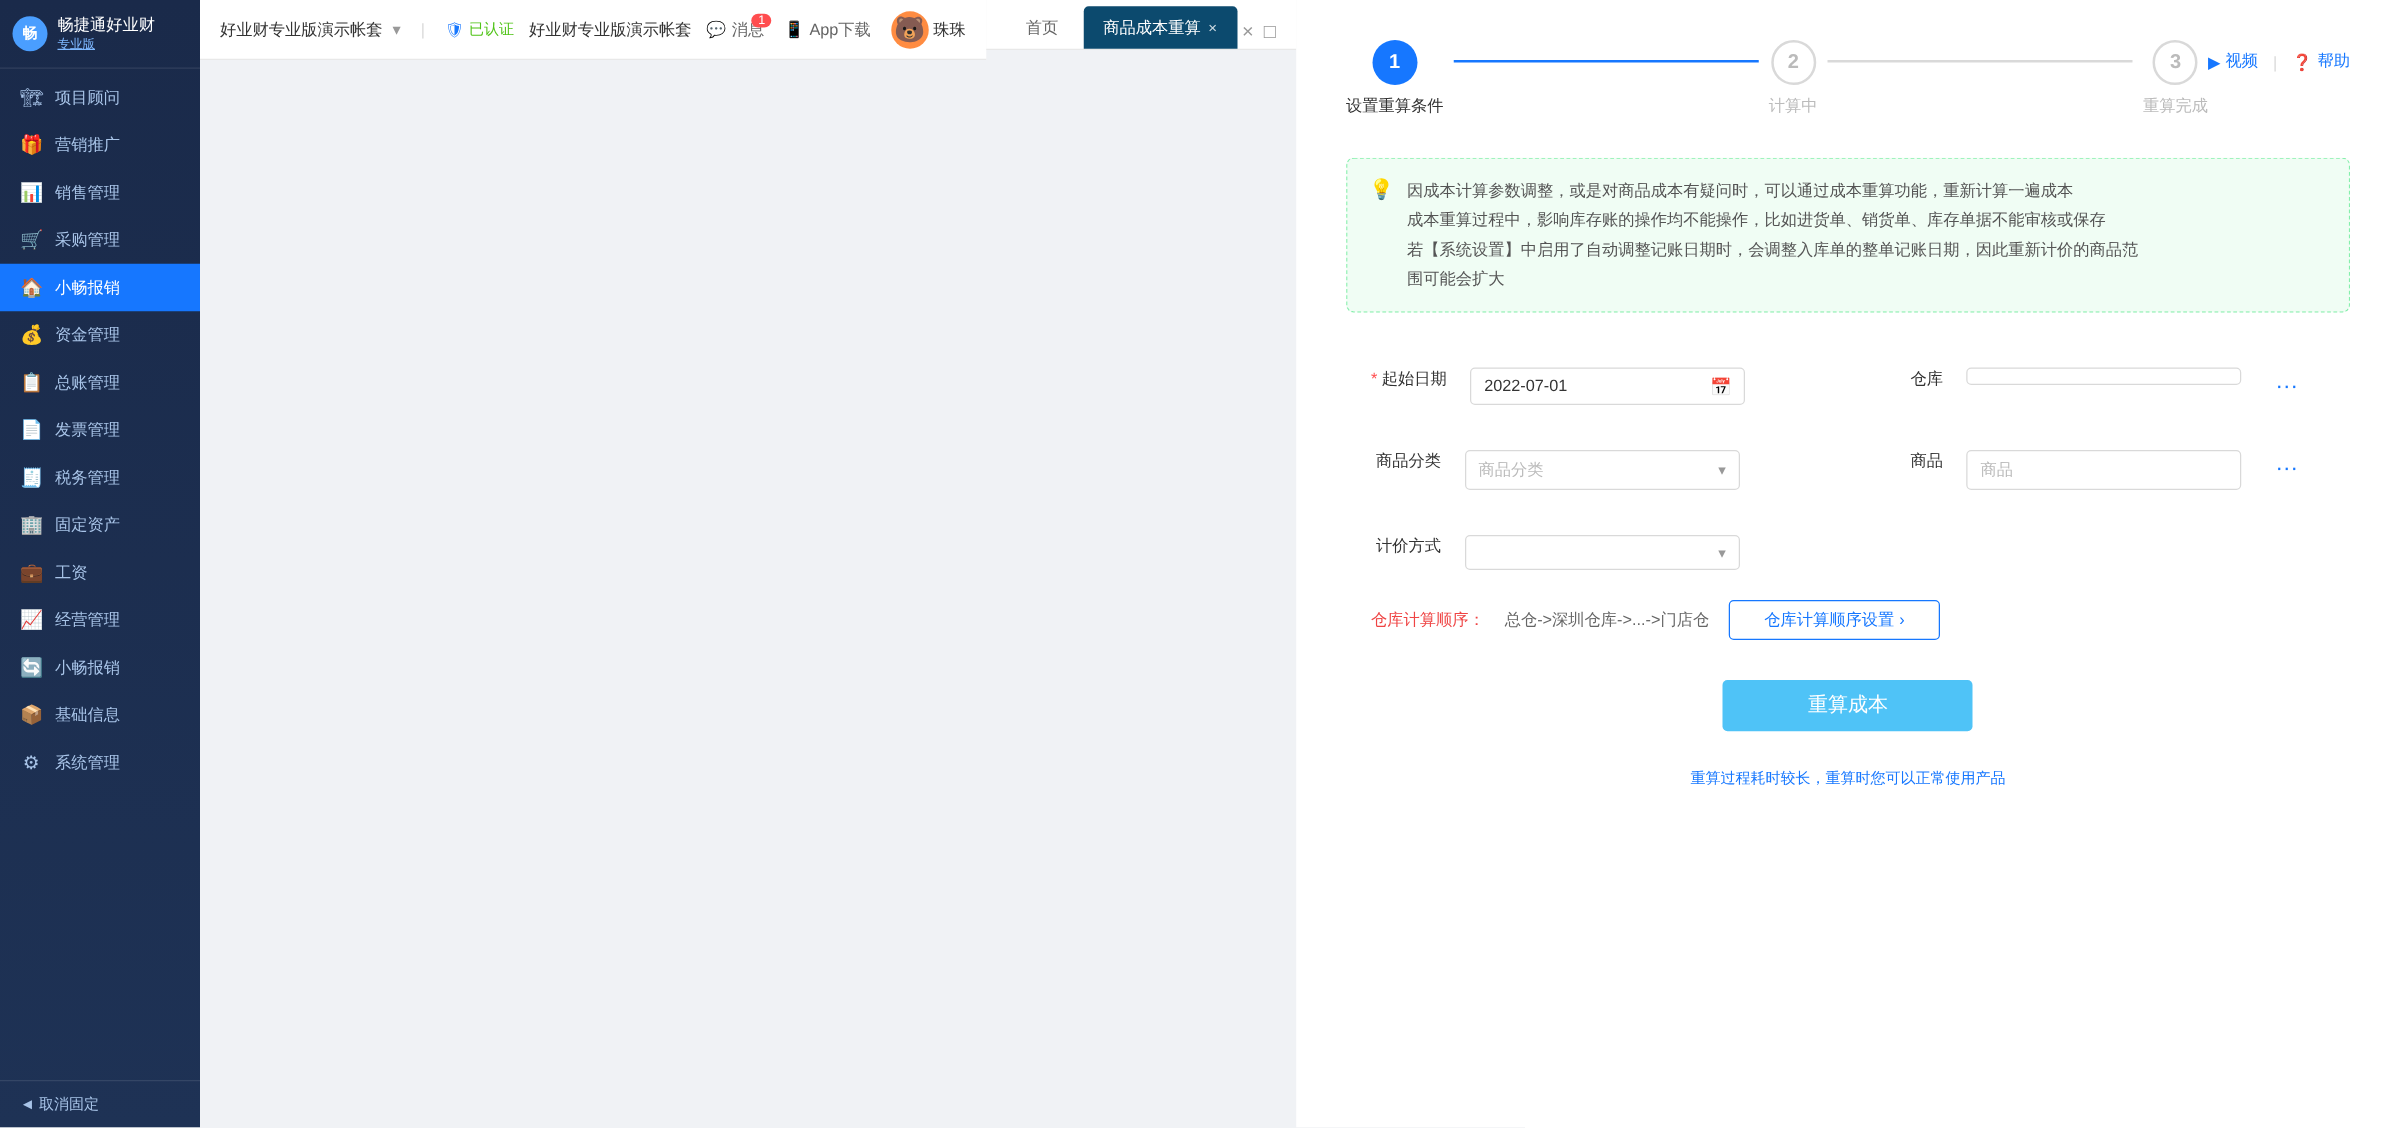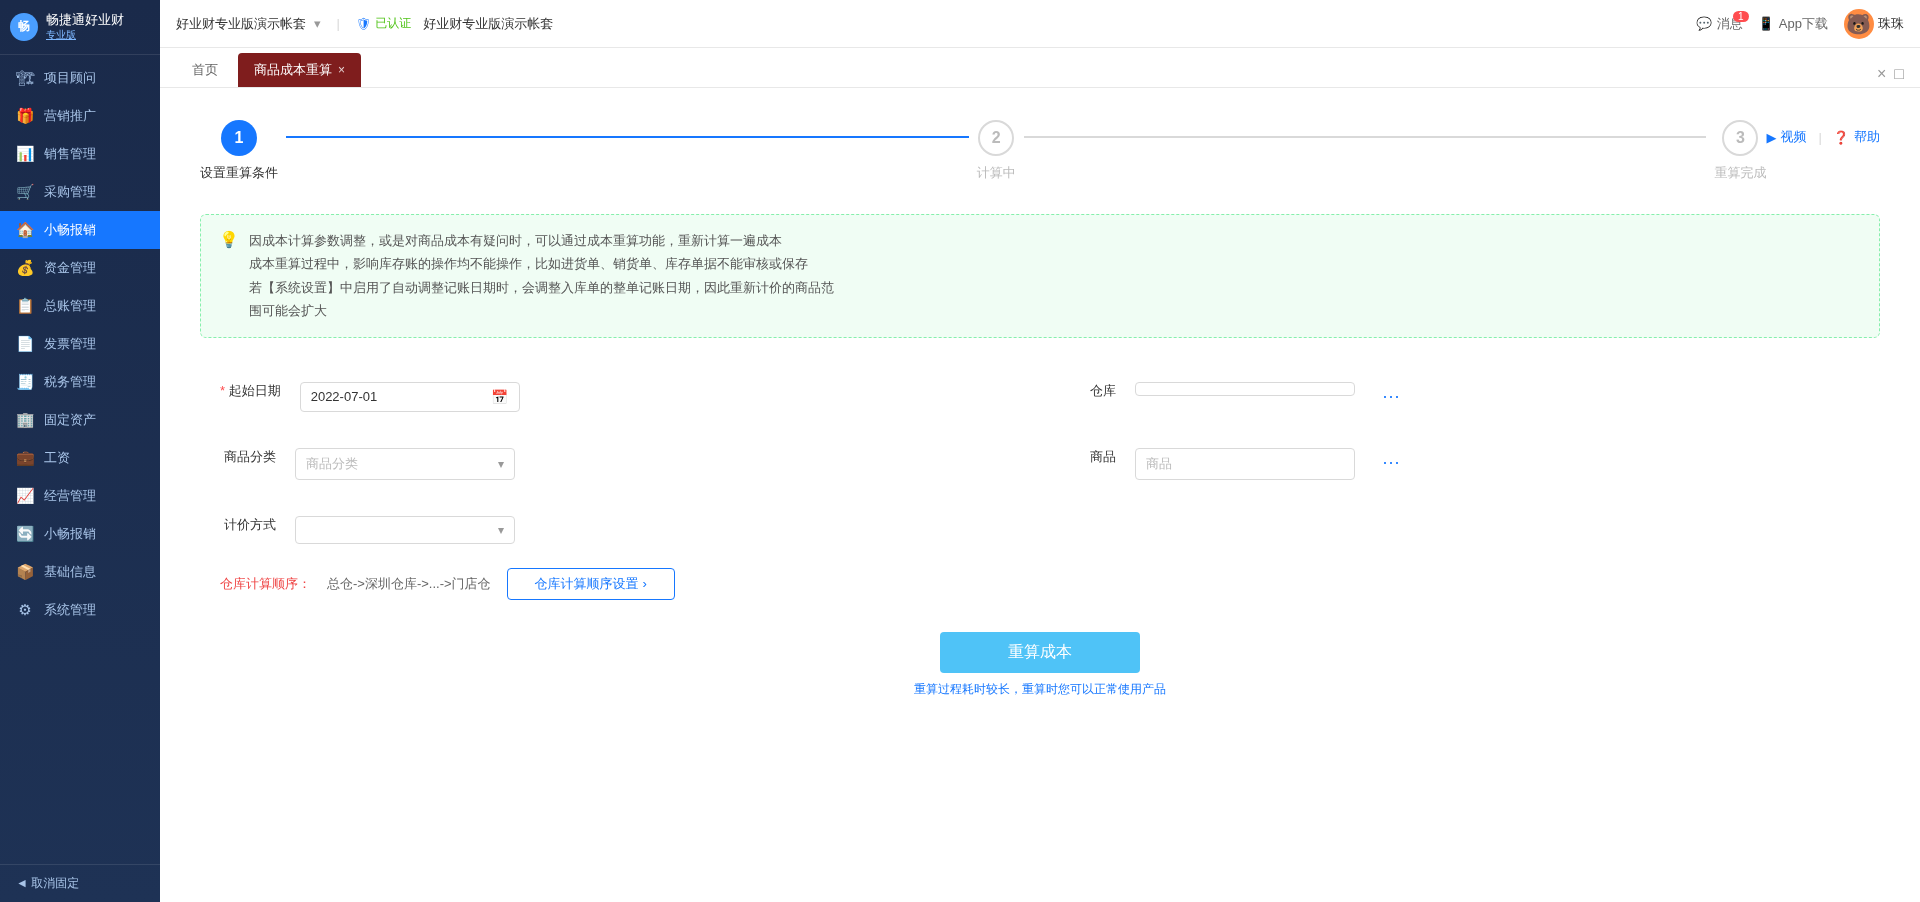--- a/index.html
+++ b/index.html
@@ -46,21 +46,21 @@
     .sidebar-footer {
       padding: 10px 16px;
       border-top: 1px solid rgba(255,255,255,0.1);
       color: #a8c4e8;
       font-size: 12px;
       display: flex; align-items: center; gap: 6px;
       cursor: pointer;
     }
 
     
-    .main { flex: 1; display: flex; flex-direction: column; height: 100%; border-radius: 16px; }
+    .main { flex: 1; display: flex; flex-direction: row; height: 100%; border-radius: 16px; }
 
     
     .topbar {
       background: white;
       height: 48px;
       display: flex;
       align-items: center;
       padding: 0 16px;
       border-bottom: 1px solid #e8e8e8;
       gap: 12px;
@@ -93,21 +93,21 @@
     }
     .tab {
       padding: 8px 16px;
       font-size: 13px;
       cursor: pointer;
       color: #666;
       border-radius: 4px 4px 0 0;
       display: flex; align-items: center; gap: 6px;
     }
     .tab.active {
-      background: #7f1d1d;
+      background: #0c4a6e;
       color: white;
     }
     .tab-close { font-size: 12px; color: rgba(255,255,255,0.8); cursor: pointer; }
     .tabs-right { margin-left: auto; display: flex; align-items: center; gap: 8px; padding-bottom: 4px; }
     .tabs-action { color: #999; cursor: pointer; font-size: 16px; }
 
     
     .page-content {
       flex: 1;
       background: white;
@@ -249,21 +249,21 @@
       font-size: 13px;
       cursor: pointer;
       display: flex; align-items: center; gap: 4px;
     }
 
     
     .recalc-section {
       display: flex;
       flex-direction: column;
       align-items: center;
-      gap: 8px;
+      gap: 29px;
       margin-top: 8px;
     }
     .recalc-btn {
       background: #4fc3f7;
       border: none;
       border-radius: 4px;
       color: white;
       font-size: 16px;
       padding: 10px 60px;
       cursor: pointer;

